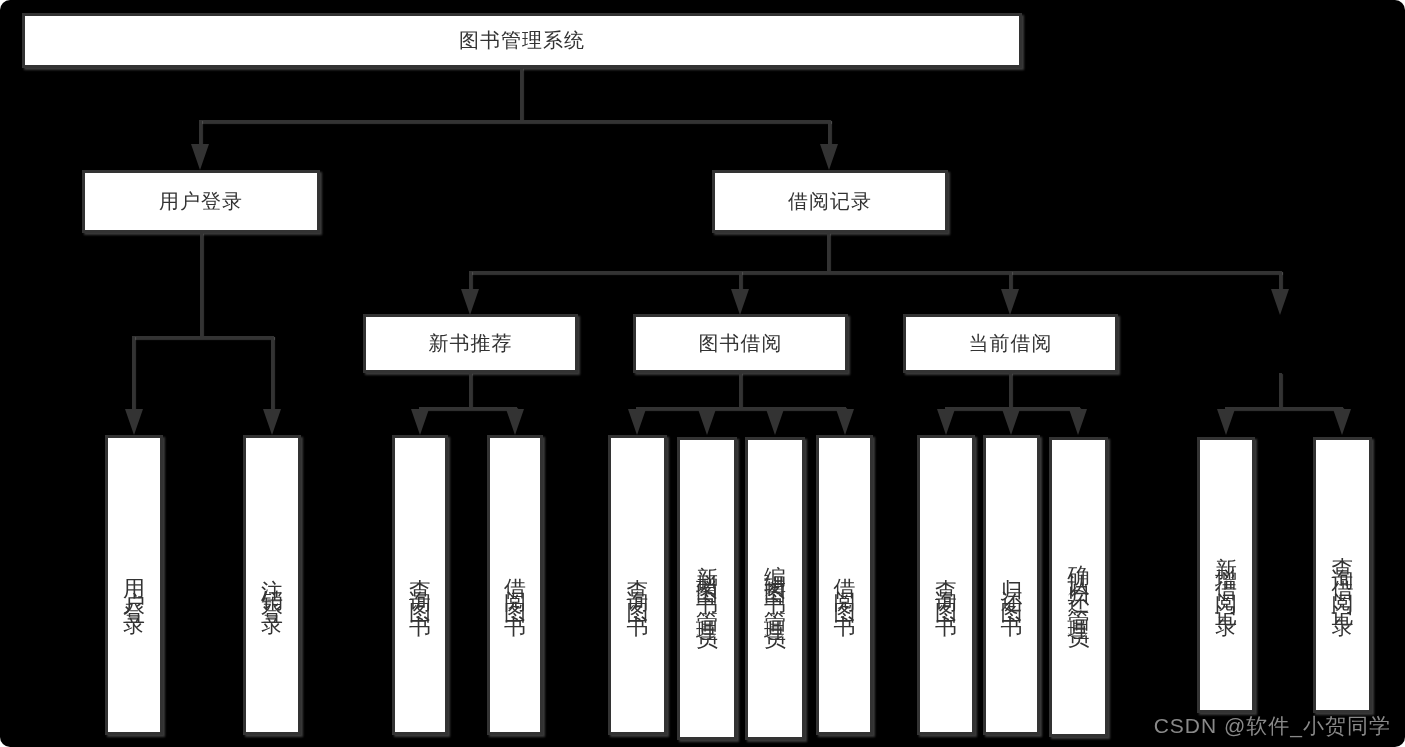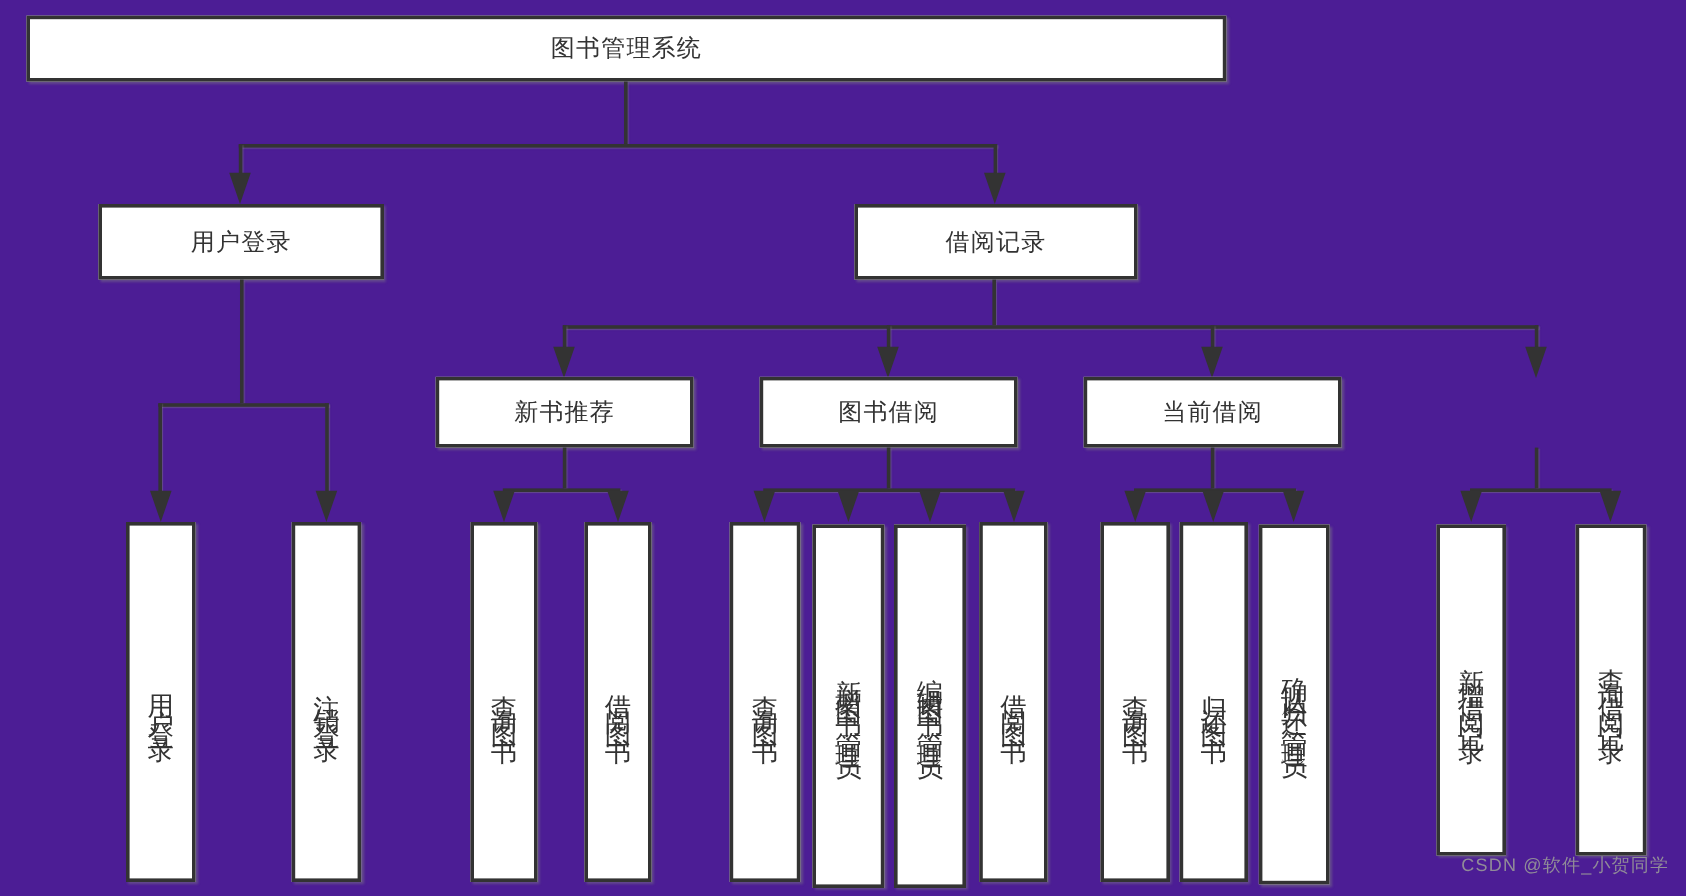--- a/index.html
+++ b/index.html
@@ -1,21 +1,22 @@
 <!DOCTYPE html>
 <html><head>
 <meta charset="utf-8">
 <style>
   html,body{margin:0;padding:0;background:#ffffff;}
   .canvas{
     position:relative;
     width:1405px;height:747px;
-    background:#4c1d95;
+    background:#000000;
     font-family:"Liberation Sans","DejaVu Sans",sans-serif;
     overflow:hidden;
+    border-radius:10px;
   }
   
   .node{
     position:absolute;
     box-sizing:border-box;
     background:#ffffff;
     border:3px solid #333333;
     box-shadow:2px 2px 2px rgba(130,130,130,0.45);
     display:flex;align-items:center;justify-content:center;
   }
@@ -48,21 +49,21 @@
   .arrow{
     position:absolute;
     width:0;height:0;
     border-left:9px solid transparent;
     border-right:9px solid transparent;
     border-top:26px solid #333333;
   }
   .watermark{
     position:absolute;
     top:712px;right:14px;
-    font-size:15px;
+    font-size:21px;
     color:rgba(152,152,152,0.9);
     letter-spacing:1px;
     z-index:5;
     white-space:nowrap;
   }
 </style>
 </head>
 <body>
 
 <div class="canvas">

